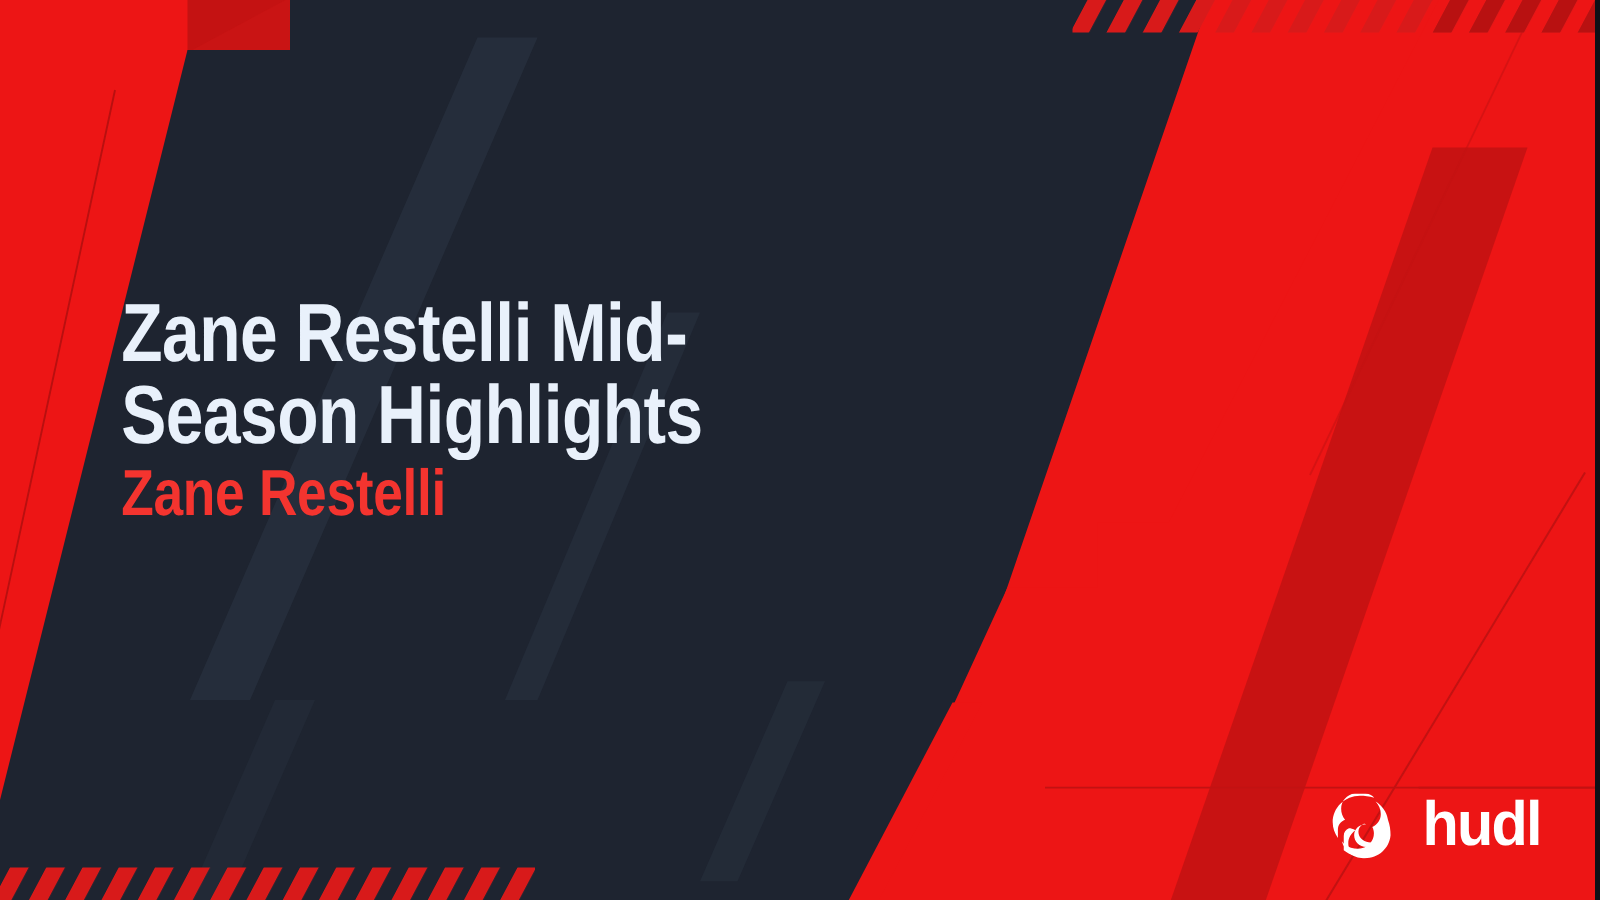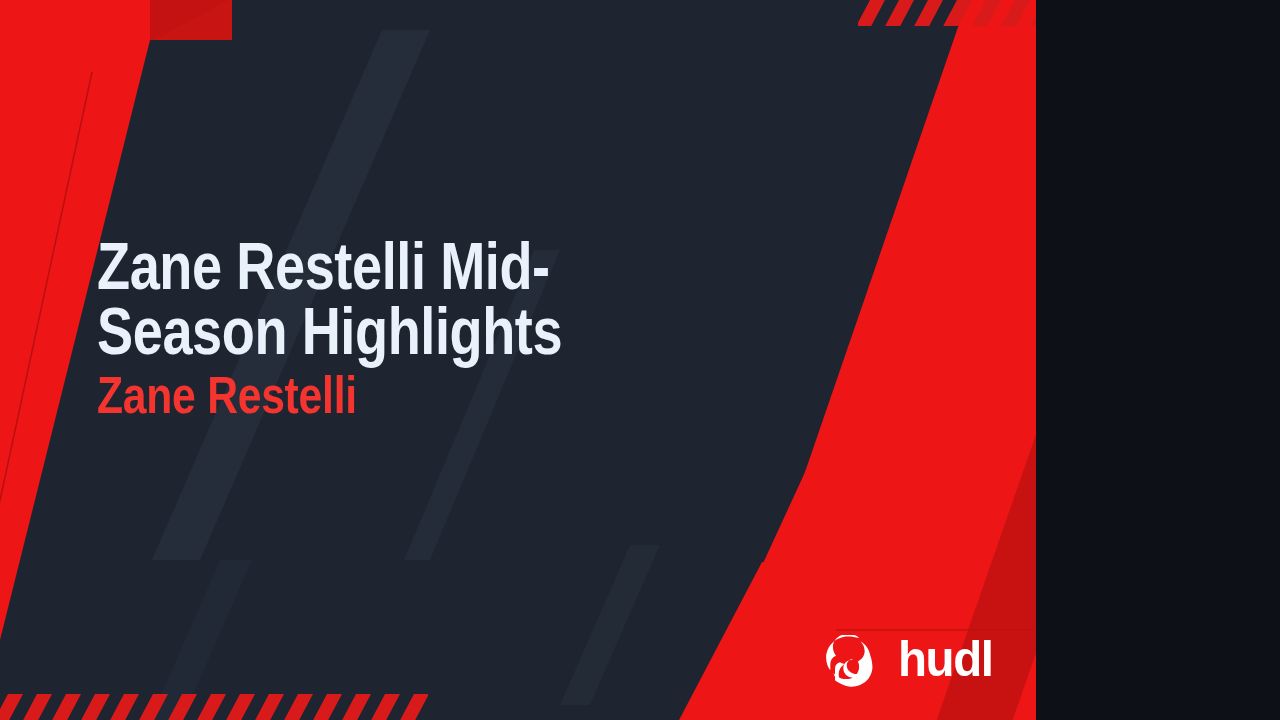--- a/index.html
+++ b/index.html
@@ -7,21 +7,21 @@
     margin: 0;
     padding: 0;
     background: #0d1017;
   }
   body {
     font-family: "Liberation Sans", sans-serif;
   }
 
   #stage {
     position: relative;
-    width: 1036px;
+    width: 1276px;
     height: 720px;
     overflow: hidden;
     background: #ED1515;
   }
 
   #artboard {
     position: absolute;
     inset: 0;
     width: 1280px;
     height: 720px;

